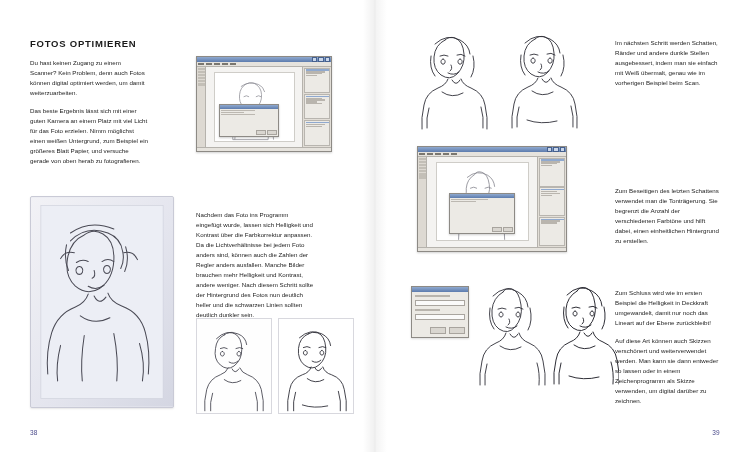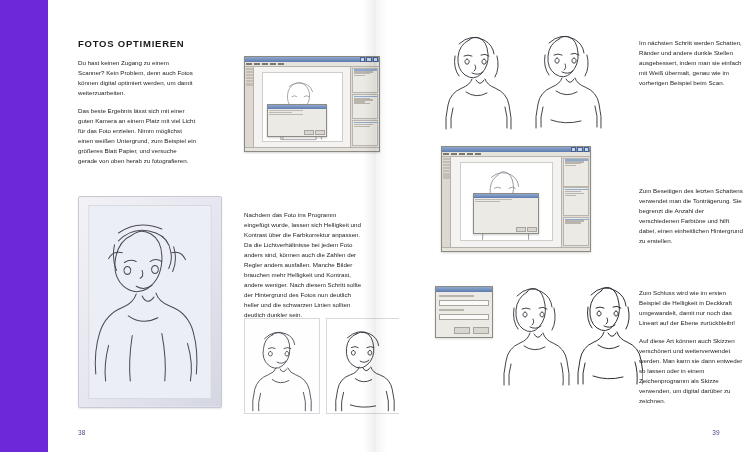--- a/index.html
+++ b/index.html
@@ -10,23 +10,22 @@
   body {
     width: 750px;
     height: 452px;
     font-family: "Liberation Sans", sans-serif;
     overflow: hidden;
     position: relative;
   }
   .spread {
     position: absolute;
     inset: 0;
-    background: #6d28d9;
-    display: flex;
-    padding-left: 48px;
+    background: #f0abfc;
+    display: flex;
   }
   .page {
     position: relative;
     height: 100%;
     box-sizing: border-box;
     background: #ffffff;
   }
   .page-left  { width: 375px; }
   .page-right { width: 375px; }
 

